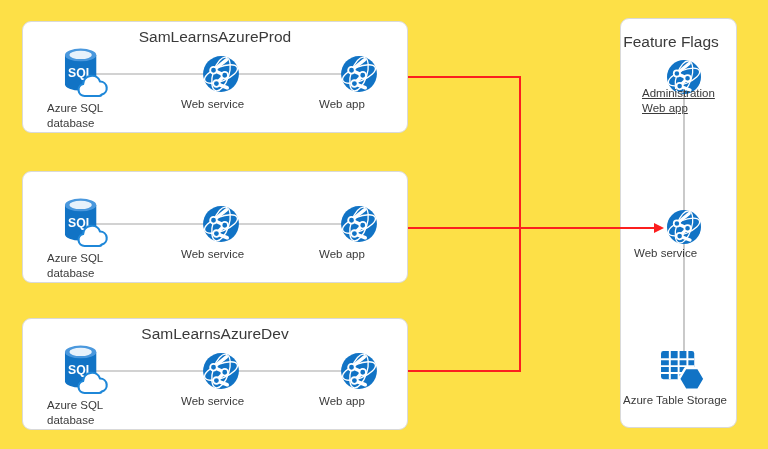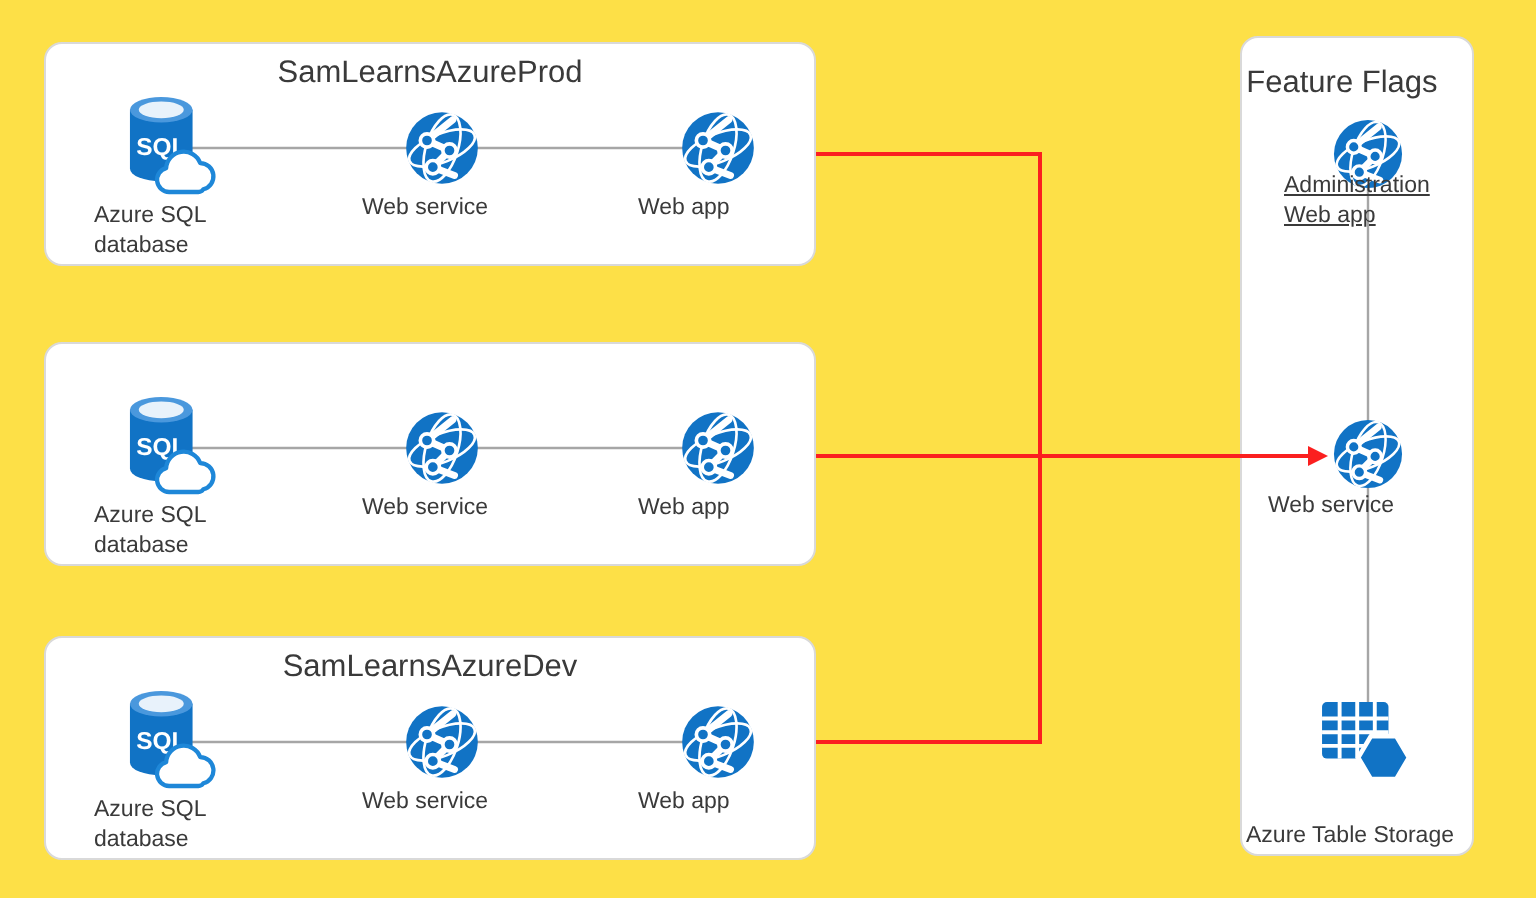--- a/index.html
+++ b/index.html
@@ -167,15 +167,15 @@
       <use href="#sym-globe"></use>
     </svg>
   <div class="lbl" style="left:642px;top:86px;width:84px;text-decoration:underline;">Administration Web app</div>
   <svg class="node-icon" style="left:665px;top:208px;" width="38" height="38">
       <use href="#sym-globe"></use>
     </svg>
   <div class="lbl" style="left:634px;top:246px;width:100px;">Web service</div>
   <svg class="node-icon" style="left:660px;top:350px;" width="46" height="42">
       <use href="#sym-table"></use>
     </svg>
-  <div class="lbl" style="left:623px;top:393px;width:120px;margin-top:18px;">Azure Table Storage</div>
+  <div class="lbl" style="left:623px;top:393px;width:120px;">Azure Table Storage</div>
 
 </div>
 
 </body></html>

